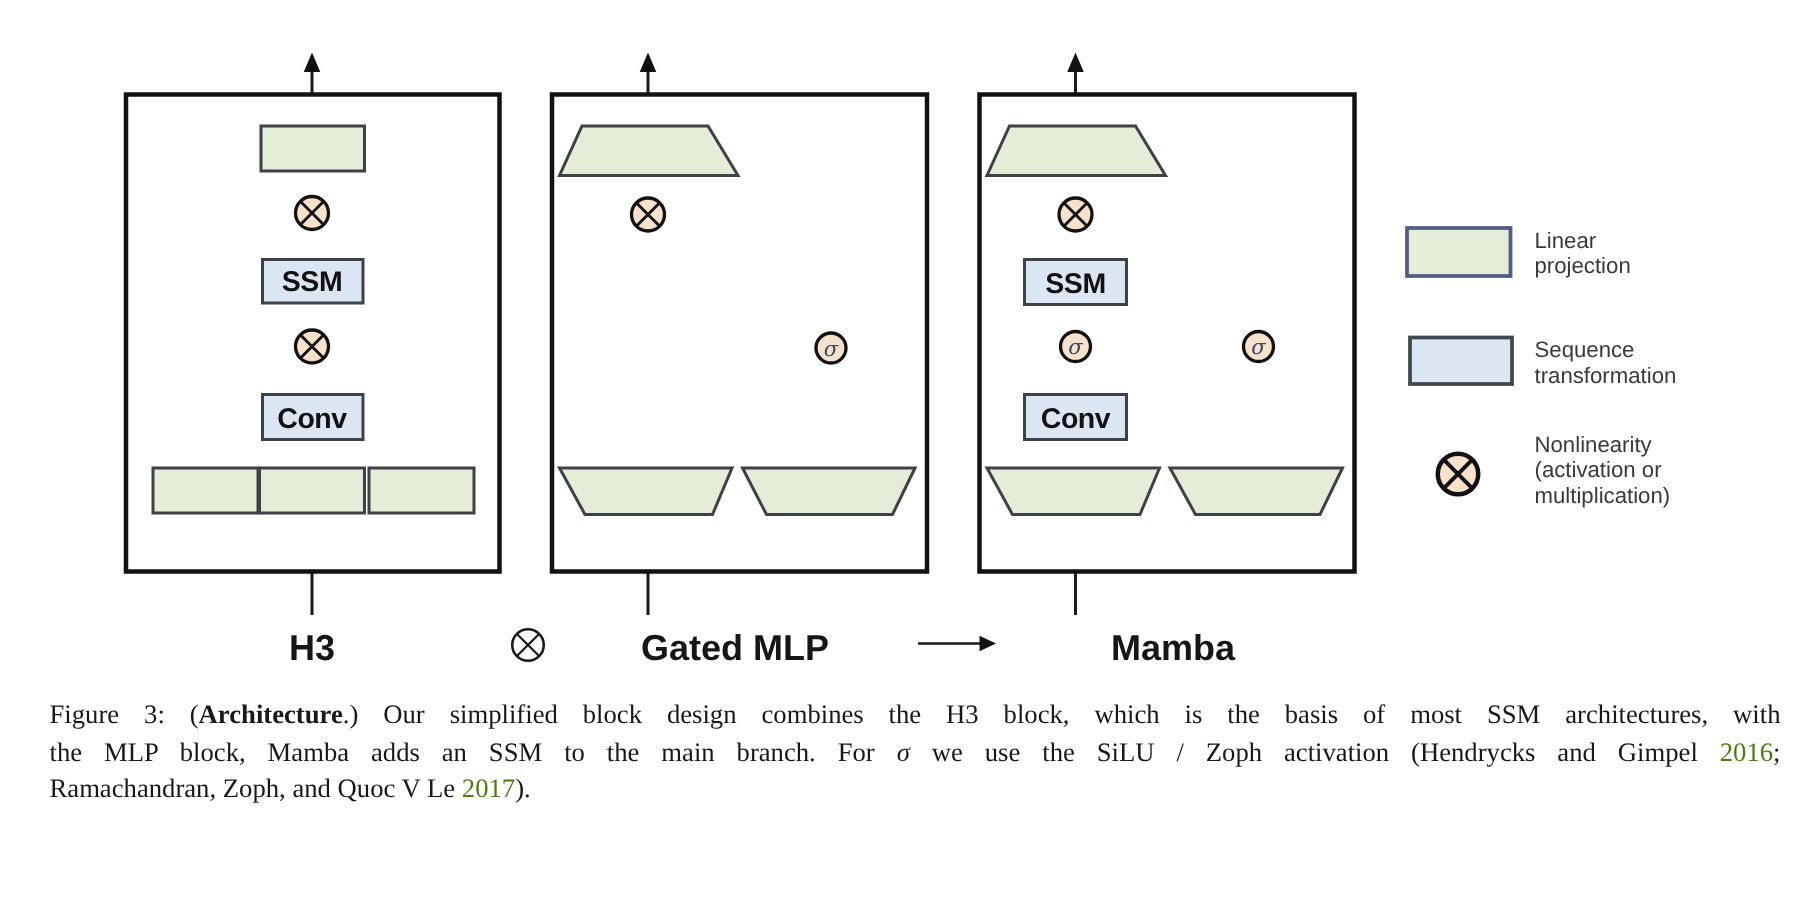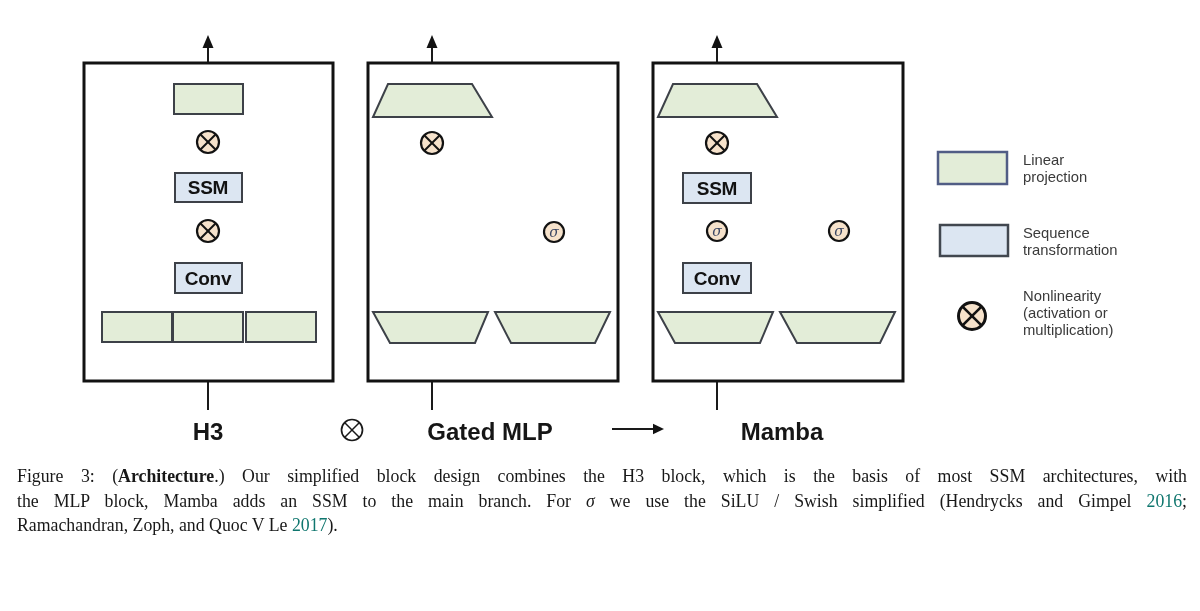--- a/index.html
+++ b/index.html
@@ -40,24 +40,24 @@
   .caption {
     position: absolute;
     left: 17px;
     top: 464px;
     width: 1170px;
     font-family: "Liberation Serif", serif;
     font-size: 17.8px;
     line-height: 24.6px;
     color: #181818;
   }
-  .cap-line { text-align: justify; text-align-last: justify; white-space: normal; }
+  .cap-line { text-align: justify; text-align-last: justify; white-space: normal; margin-left: 16px; }
   .cap-last { text-align: center; text-align-last: left; }
   .cap-bold { font-weight: bold; }
-  .cap-cite { color: #0f766e; }
+  .cap-cite { color: #4d7c0f; }
   .cap-sigma { font-style: italic; }
 </style>
 </head>
 <body>
 
 <div class="stage">
 
   <svg width="1200" height="460" viewBox="0 0 1200 460">
 
     <g>
@@ -198,17 +198,17 @@
         <line class="legend-x" x1="962.8" y1="325.2" x2="981.2" y2="306.8"></line>
       </g>
       <text class="legend-text" x="1023" y="301">Nonlinearity</text>
       <text class="legend-text" x="1023" y="318">(activation or</text>
       <text class="legend-text" x="1023" y="335">multiplication)</text>
     </g>
   </svg>
 
   <div class="caption">
     <div class="cap-line"><span>Figure 3: (</span><span class="cap-bold">Architecture</span><span>.) Our simplified block design combines the H3 block, which is the basis of most SSM architectures, with</span></div>
-    <div class="cap-line"><span>the MLP block, Mamba adds an SSM to the main branch. For </span><span class="cap-sigma">σ</span><span> we use the SiLU / Swish simplified (Hendrycks and Gimpel </span><span class="cap-cite">2016</span><span>;</span></div>
+    <div class="cap-line"><span>the MLP block, Mamba adds an SSM to the main branch. For </span><span class="cap-sigma">σ</span><span> we use the SiLU / Zoph activation (Hendrycks and Gimpel </span><span class="cap-cite">2016</span><span>;</span></div>
     <div class="cap-line cap-last"><span>Ramachandran, Zoph, and Quoc V Le </span><span class="cap-cite">2017</span><span>).</span></div>
   </div>
 
 </div>
 
 </body></html>

